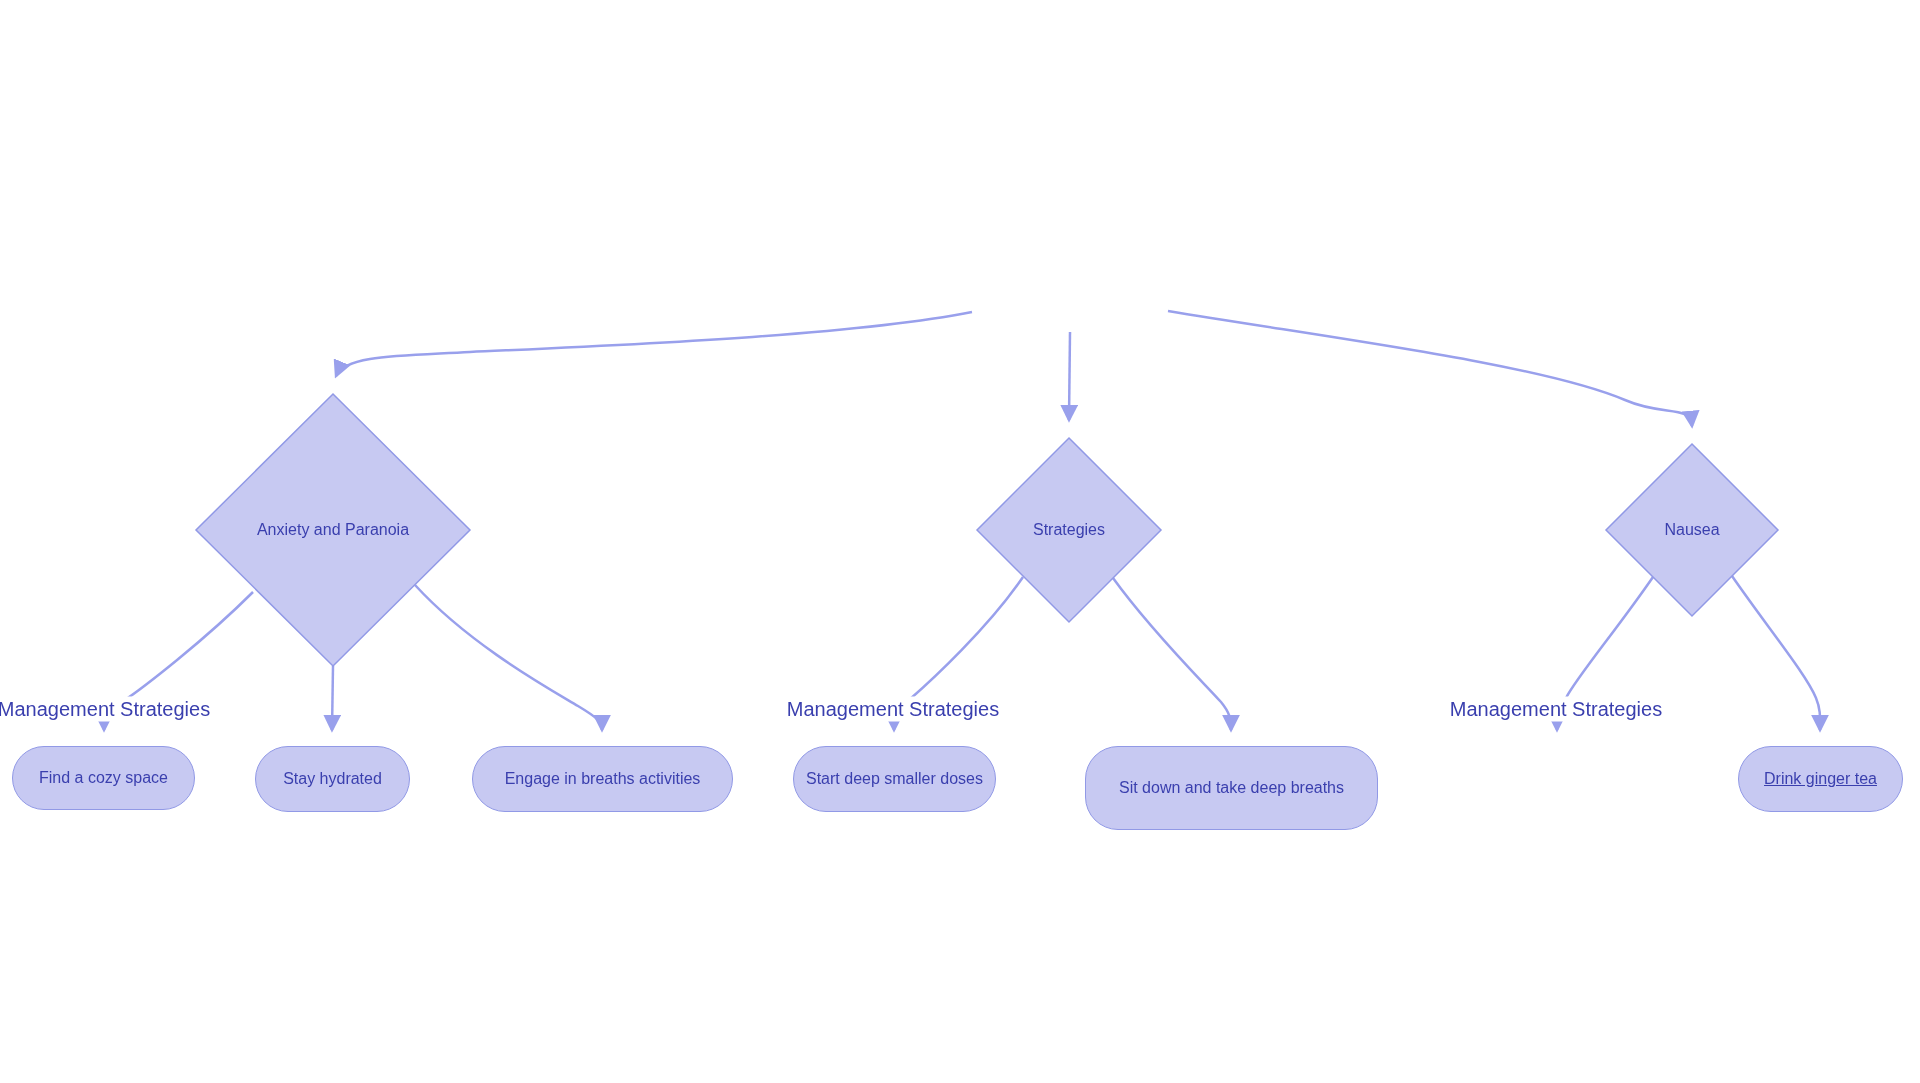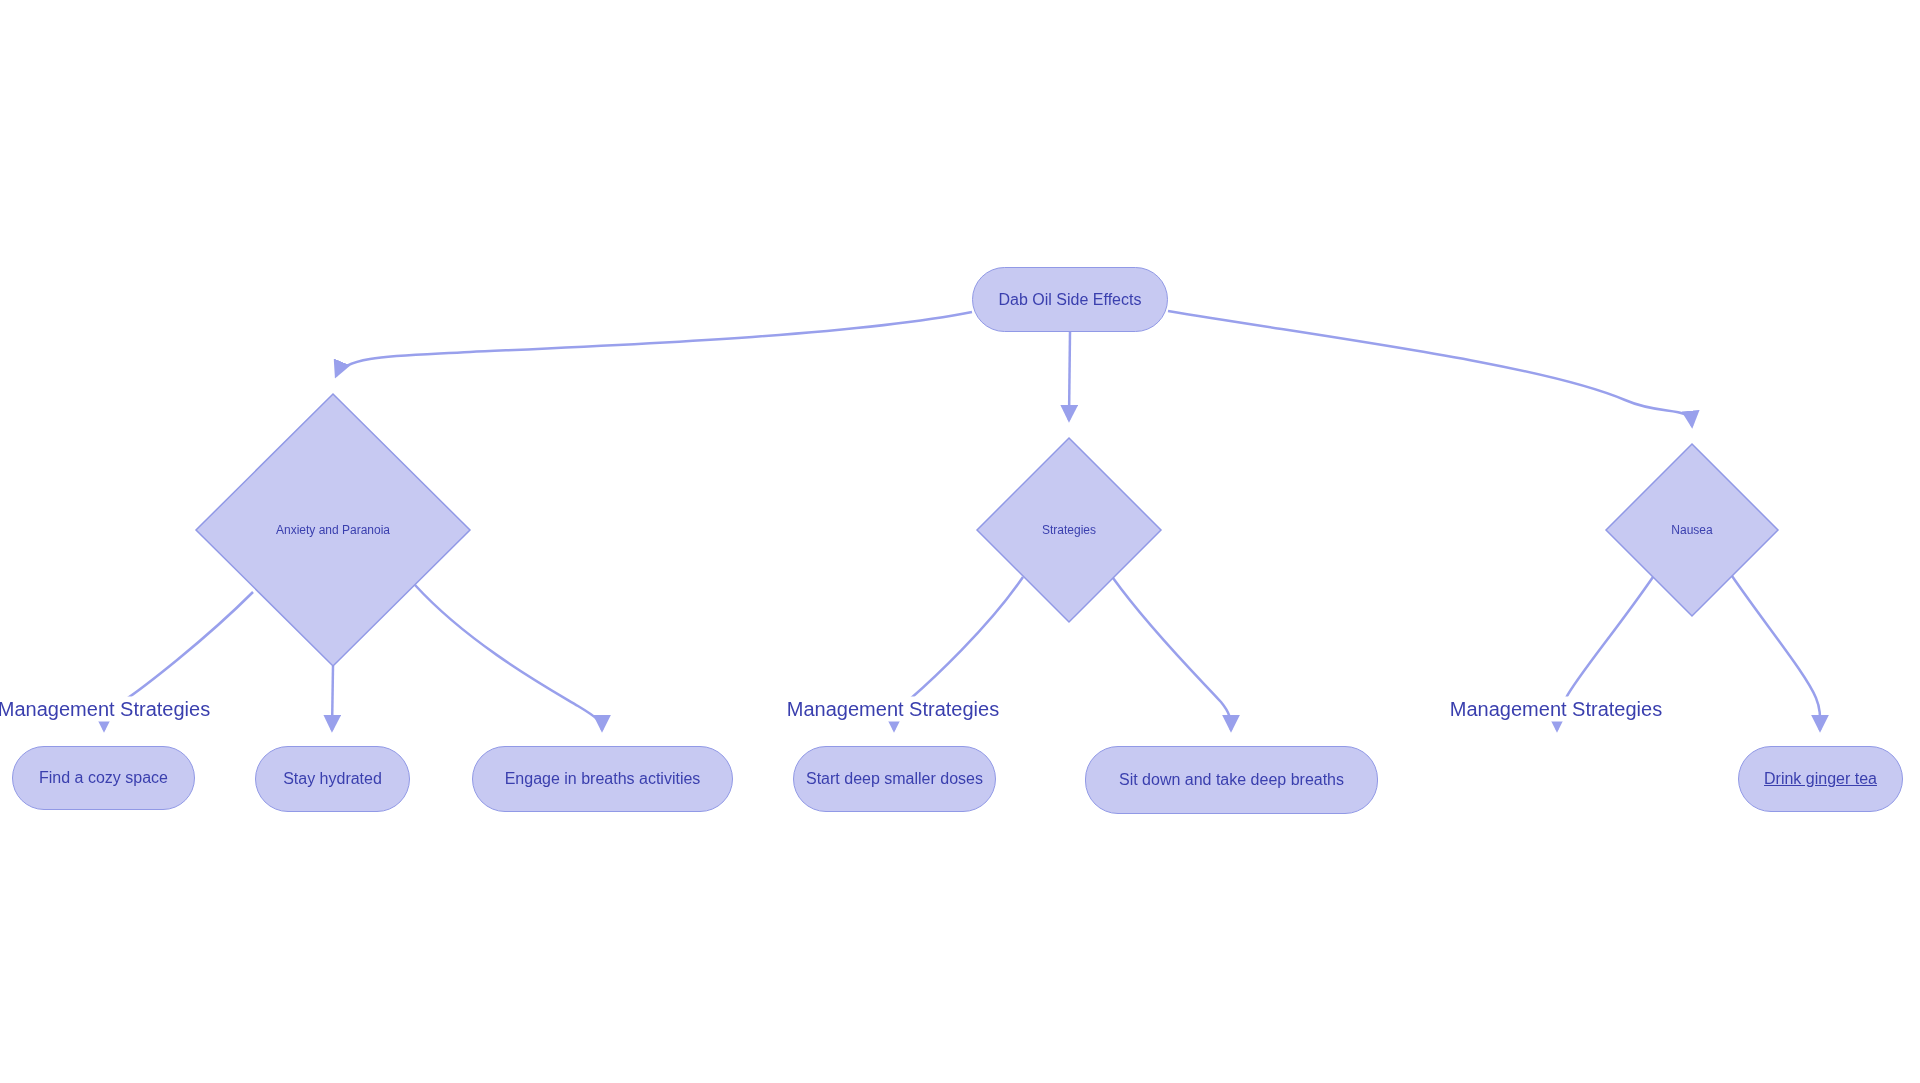--- a/index.html
+++ b/index.html
@@ -44,21 +44,21 @@
     align-items: center;
     justify-content: center;
     color: var(--text, #3a3fae);
     font-size: 16px;
     white-space: nowrap;
   }
   .diamond-label {
     position: absolute;
     transform: translate(-50%, -50%);
     color: var(--text, #3a3fae);
-    font-size: 12px;
+    font-size: 16px;
     white-space: nowrap;
   }
   .edge-label {
     position: absolute;
     transform: translate(-50%, -50%);
     color: var(--text, #3a3fae);
     background: var(--background, #ffffff);
     font-size: 20px;
     padding: 1px 3px;
     white-space: nowrap;
@@ -88,23 +88,20 @@
     <path class="edge" d="M 1113 578 C 1152 632, 1203 682, 1221 702 C 1230 713, 1231 719, 1231 730" marker-end="url(#arrow)"></path>
 
     <path class="edge" d="M 1653 577 C 1618 628, 1576 678, 1566 698 C 1558 711, 1557 719, 1557 730" marker-end="url(#arrow)"></path>
     <path class="edge" d="M 1732 576 C 1768 628, 1806 674, 1816 698 C 1821 710, 1820 719, 1820 730" marker-end="url(#arrow)"></path>
 
     <polygon class="diamond" points="333,394 470,530 333,666 196,530"></polygon>
     <polygon class="diamond" points="1069,438 1161,530 1069,622 977,530"></polygon>
     <polygon class="diamond" points="1692,444 1778,530 1692,616 1606,530"></polygon>
   </svg>
 
-  <div class="node-pill" style="left:972px; top:267px; width:196px; height:65px;">
-    <span>Dab Oil Side Effects</span>
-  </div>
 
   <div class="diamond-label" style="left:333px; top:530px;">Anxiety and Paranoia</div>
   <div class="diamond-label" style="left:1069px; top:530px;">Strategies</div>
   <div class="diamond-label" style="left:1692px; top:530px;">Nausea</div>
 
   <div class="edge-label" style="left:104px; top:709px;">Management Strategies</div>
   <div class="edge-label" style="left:893px; top:709px;">Management Strategies</div>
   <div class="edge-label" style="left:1556px; top:709px;">Management Strategies</div>
 
   <div class="node-pill" style="left:12px; top:746px; width:183px; height:64px;">
@@ -112,20 +109,20 @@
   </div>
   <div class="node-pill" style="left:255px; top:746px; width:155px; height:66px;">
     <span>Stay hydrated</span>
   </div>
   <div class="node-pill" style="left:472px; top:746px; width:261px; height:66px;">
     <span>Engage in breaths activities</span>
   </div>
   <div class="node-pill" style="left:793px; top:746px; width:203px; height:66px;">
     <span>Start deep smaller doses</span>
   </div>
-  <div class="node-pill" style="left:1085px; top:746px; width:293px; height:68px;">
+  <div class="node-pill" style="left:1085px; top:746px; width:293px; height:84px;">
     <span>Sit down and take deep breaths</span>
   </div>
   <div class="node-pill" style="left:1738px; top:746px; width:165px; height:66px;text-decoration:underline;">
     <span>Drink ginger tea</span>
   </div>
 
 </div>
 
 </body></html>

